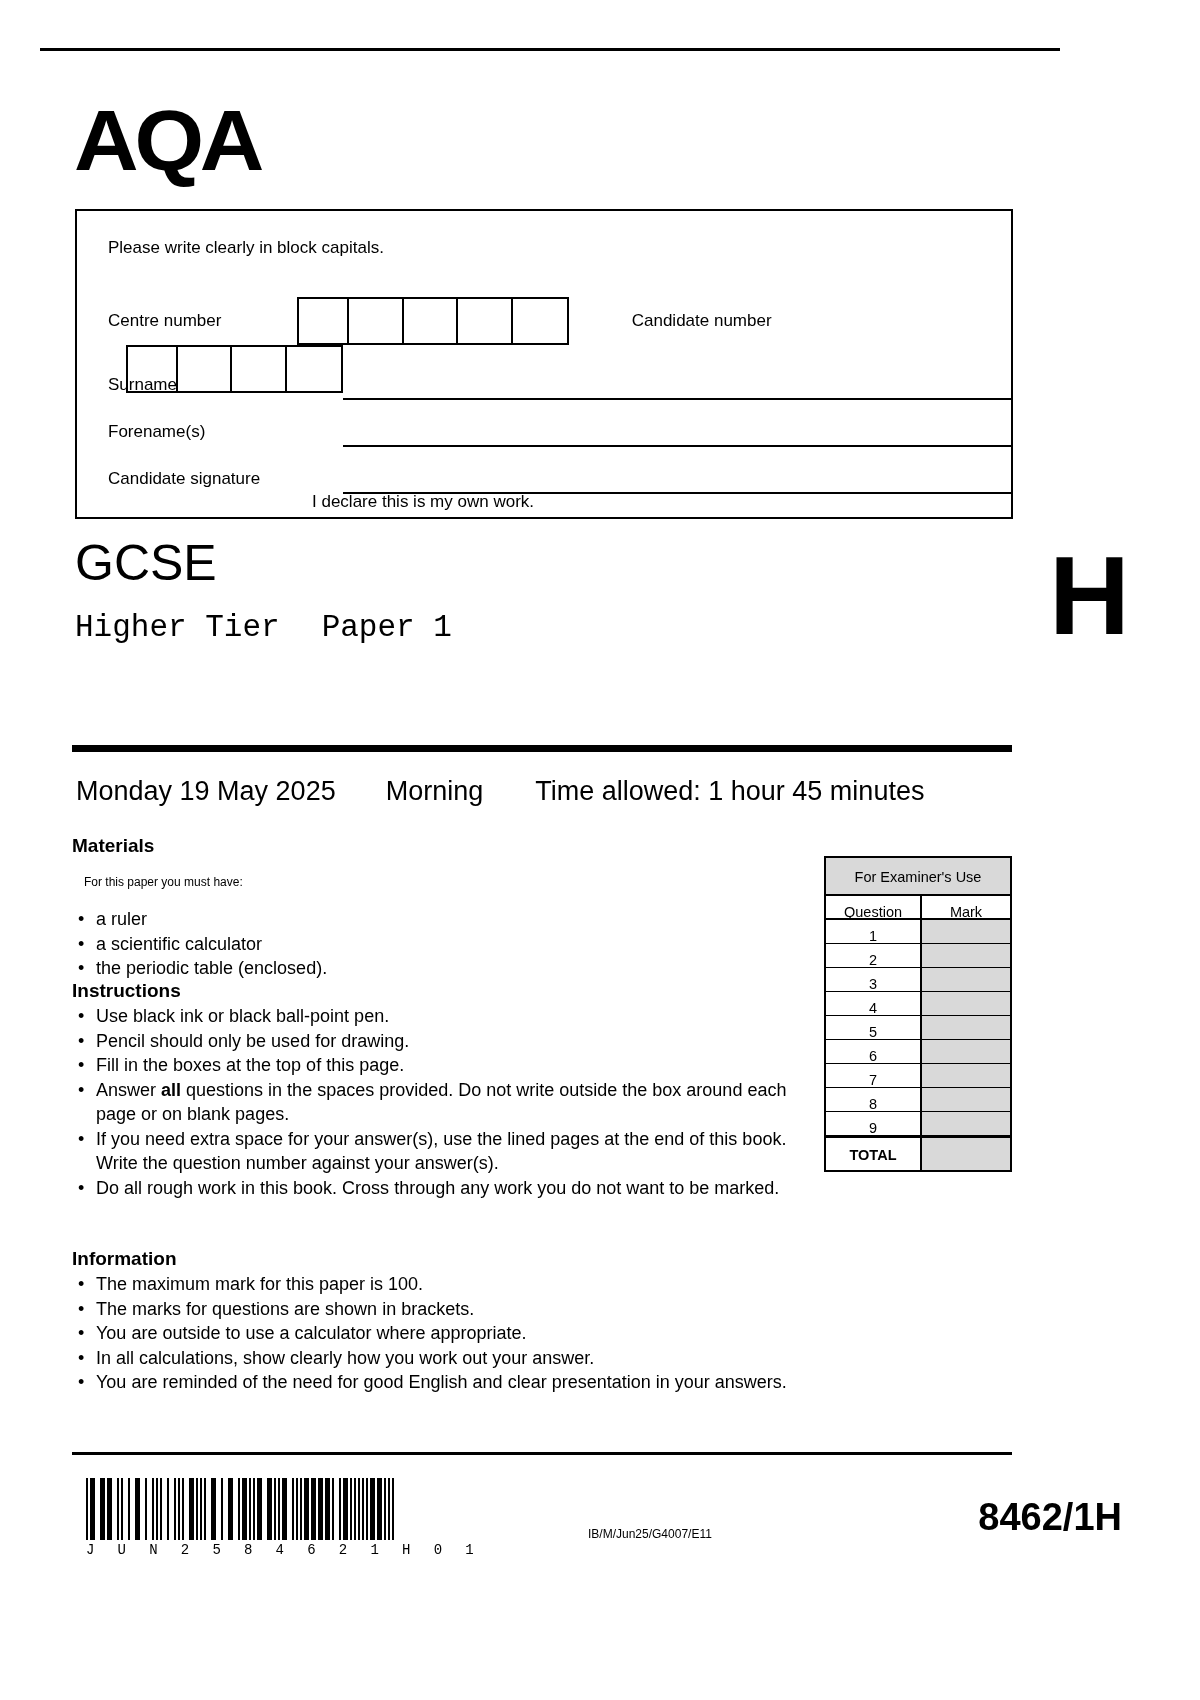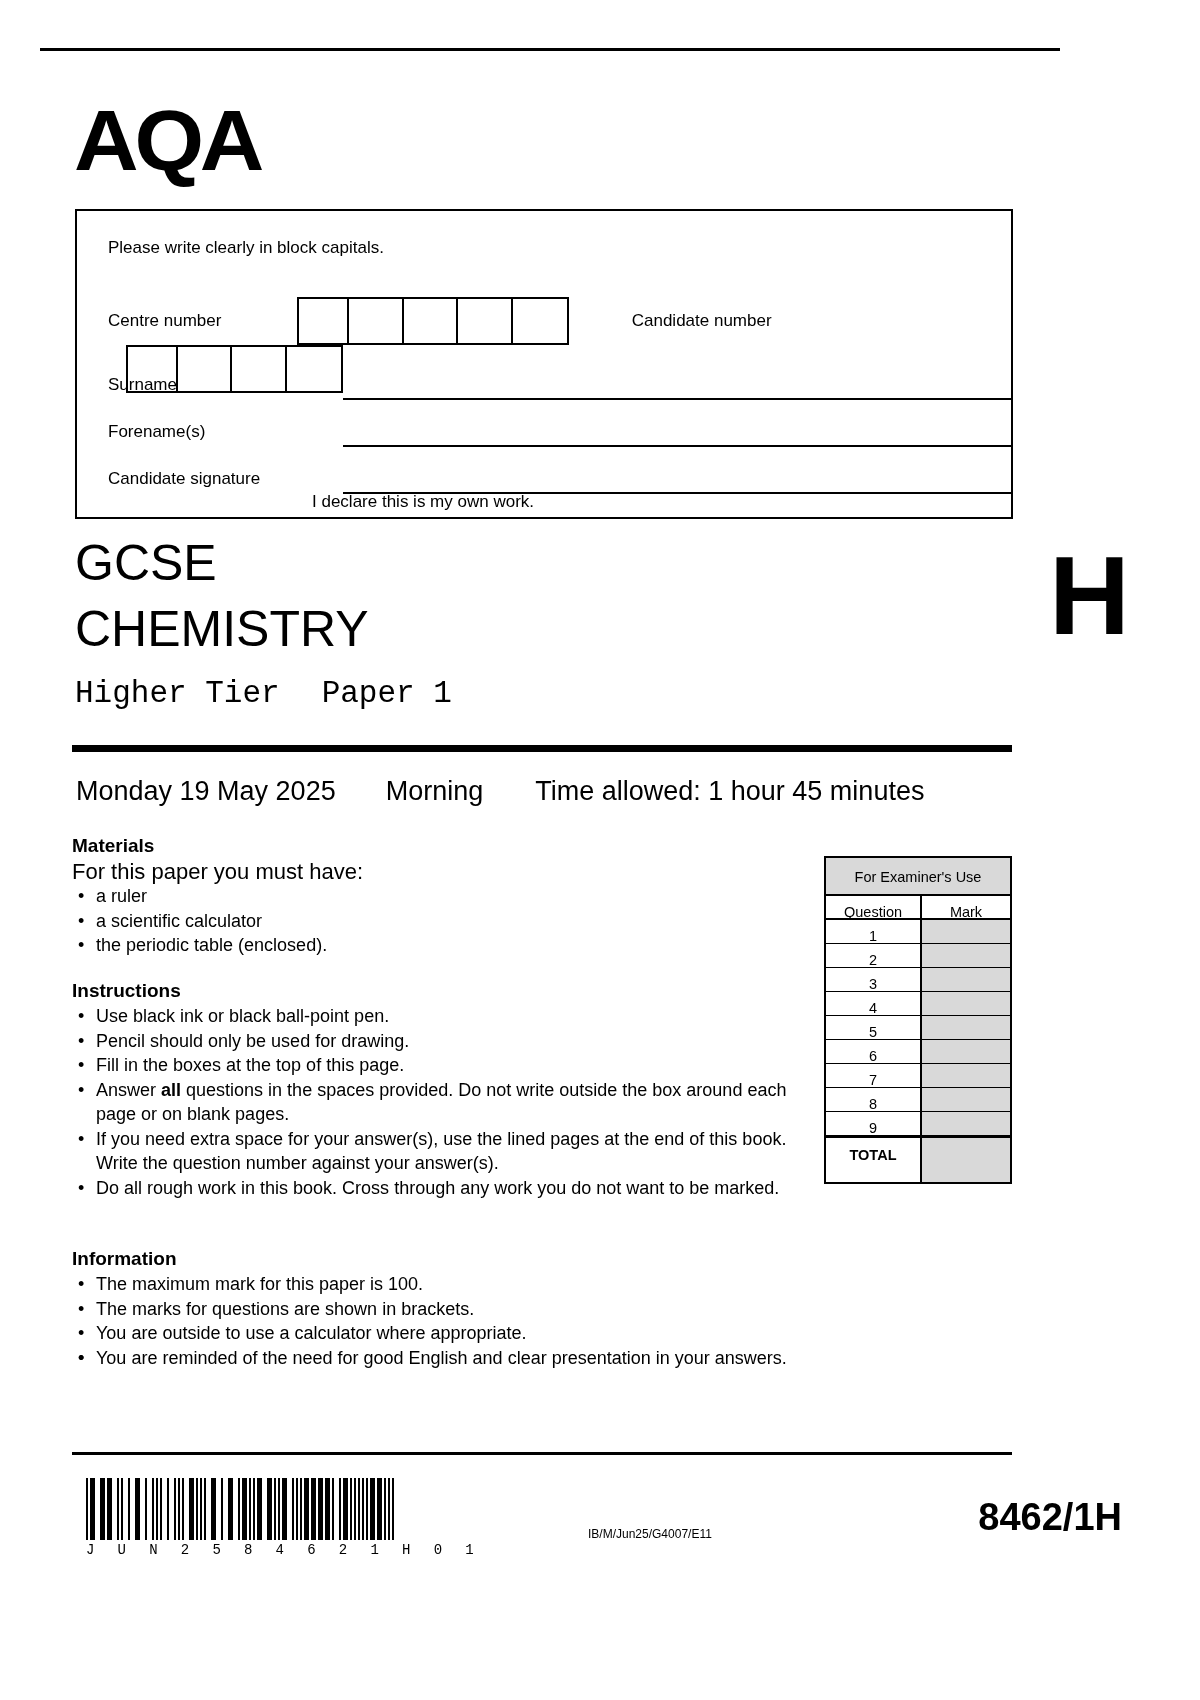--- a/index.html
+++ b/index.html
@@ -168,22 +168,22 @@
     left: 72px;
     width: 730px;
   }
   .sec h3 {
     margin: 0 0 1px 0;
     font-size: 19px;
     font-weight: bold;
     line-height: 25px;
   }
   .sec p.lead {
-    margin: 0;
-    font-size: 22px;
+    margin: 12px;
+    font-size: 12px;
     line-height: 25px;
   }
   .sec ul {
     margin: 0;
     padding: 0;
     list-style: none;
   }
   .sec ul li {
     position: relative;
     padding-left: 24px;
@@ -237,21 +237,21 @@
     flex: 1;
     text-align: center;
     font-size: 14.5px;
     line-height: 32px;
     background: #d9d9d9;
   }
   .exam-row.hdr .qcell, .exam-row.hdr .mcell {
     background: #fff;
   }
   .exam-row.hdr { border-bottom: 2px solid #000; }
-  .exam-row.total { border-top: 2px solid #000; height: 46px; }
+  .exam-row.total { border-top: 2px solid #000; height: 34px; }
   .exam-row.total .qcell {
     font-weight: bold;
     line-height: 34px;
   }
   .exam-row.total .mcell { line-height: 34px; }
 
   
   .bottom-rule {
     position: absolute;
     left: 72px; top: 1452px;
@@ -344,21 +344,20 @@
     <div class="field-row" style="top:254px;">
       <span class="fl">Candidate signature</span>
       <span class="fline"></span>
     </div>
 
     <div class="declare">I declare this is my own work.</div>
   </div>
 
   <div class="qual">
     <div class="line1">GCSE</div>
-    <div class="line2">CHEMISTRY</div>
     <div class="tier">
       <span>Higher Tier</span><span class="p1">Paper 1</span>
     </div>
   </div>
 
   <div class="tier-badge">H</div>
 
   <div class="heavy-rule"></div>
 
   <div class="dateline">
@@ -386,21 +385,21 @@
       <li><span class="bul">•</span><span>Do all rough work in this book.  Cross through any work you do not want to be marked.</span></li>
     </ul>
   </div>
 
   <div class="sec" id="information-section">
     <h3>Information</h3>
     <ul>
       <li><span class="bul">•</span><span>The maximum mark for this paper is 100.</span></li>
       <li><span class="bul">•</span><span>The marks for questions are shown in brackets.</span></li>
       <li><span class="bul">•</span><span>You are outside to use a calculator where appropriate.</span></li>
-      <li><span class="bul">•</span></li>
+      <li><span class="bul">•</span><span>In all calculations, show clearly how you work out your answer.</span></li>
       <li><span class="bul">•</span><span>You are reminded of the need for good English and clear presentation in your answers.</span></li>
     </ul>
   </div>
 
   <div class="exam-table">
     <div class="exam-head">For Examiner's Use</div>
     <div class="exam-row hdr">
       <div class="qcell">Question</div>
       <div class="mcell">Mark</div>
     </div>

